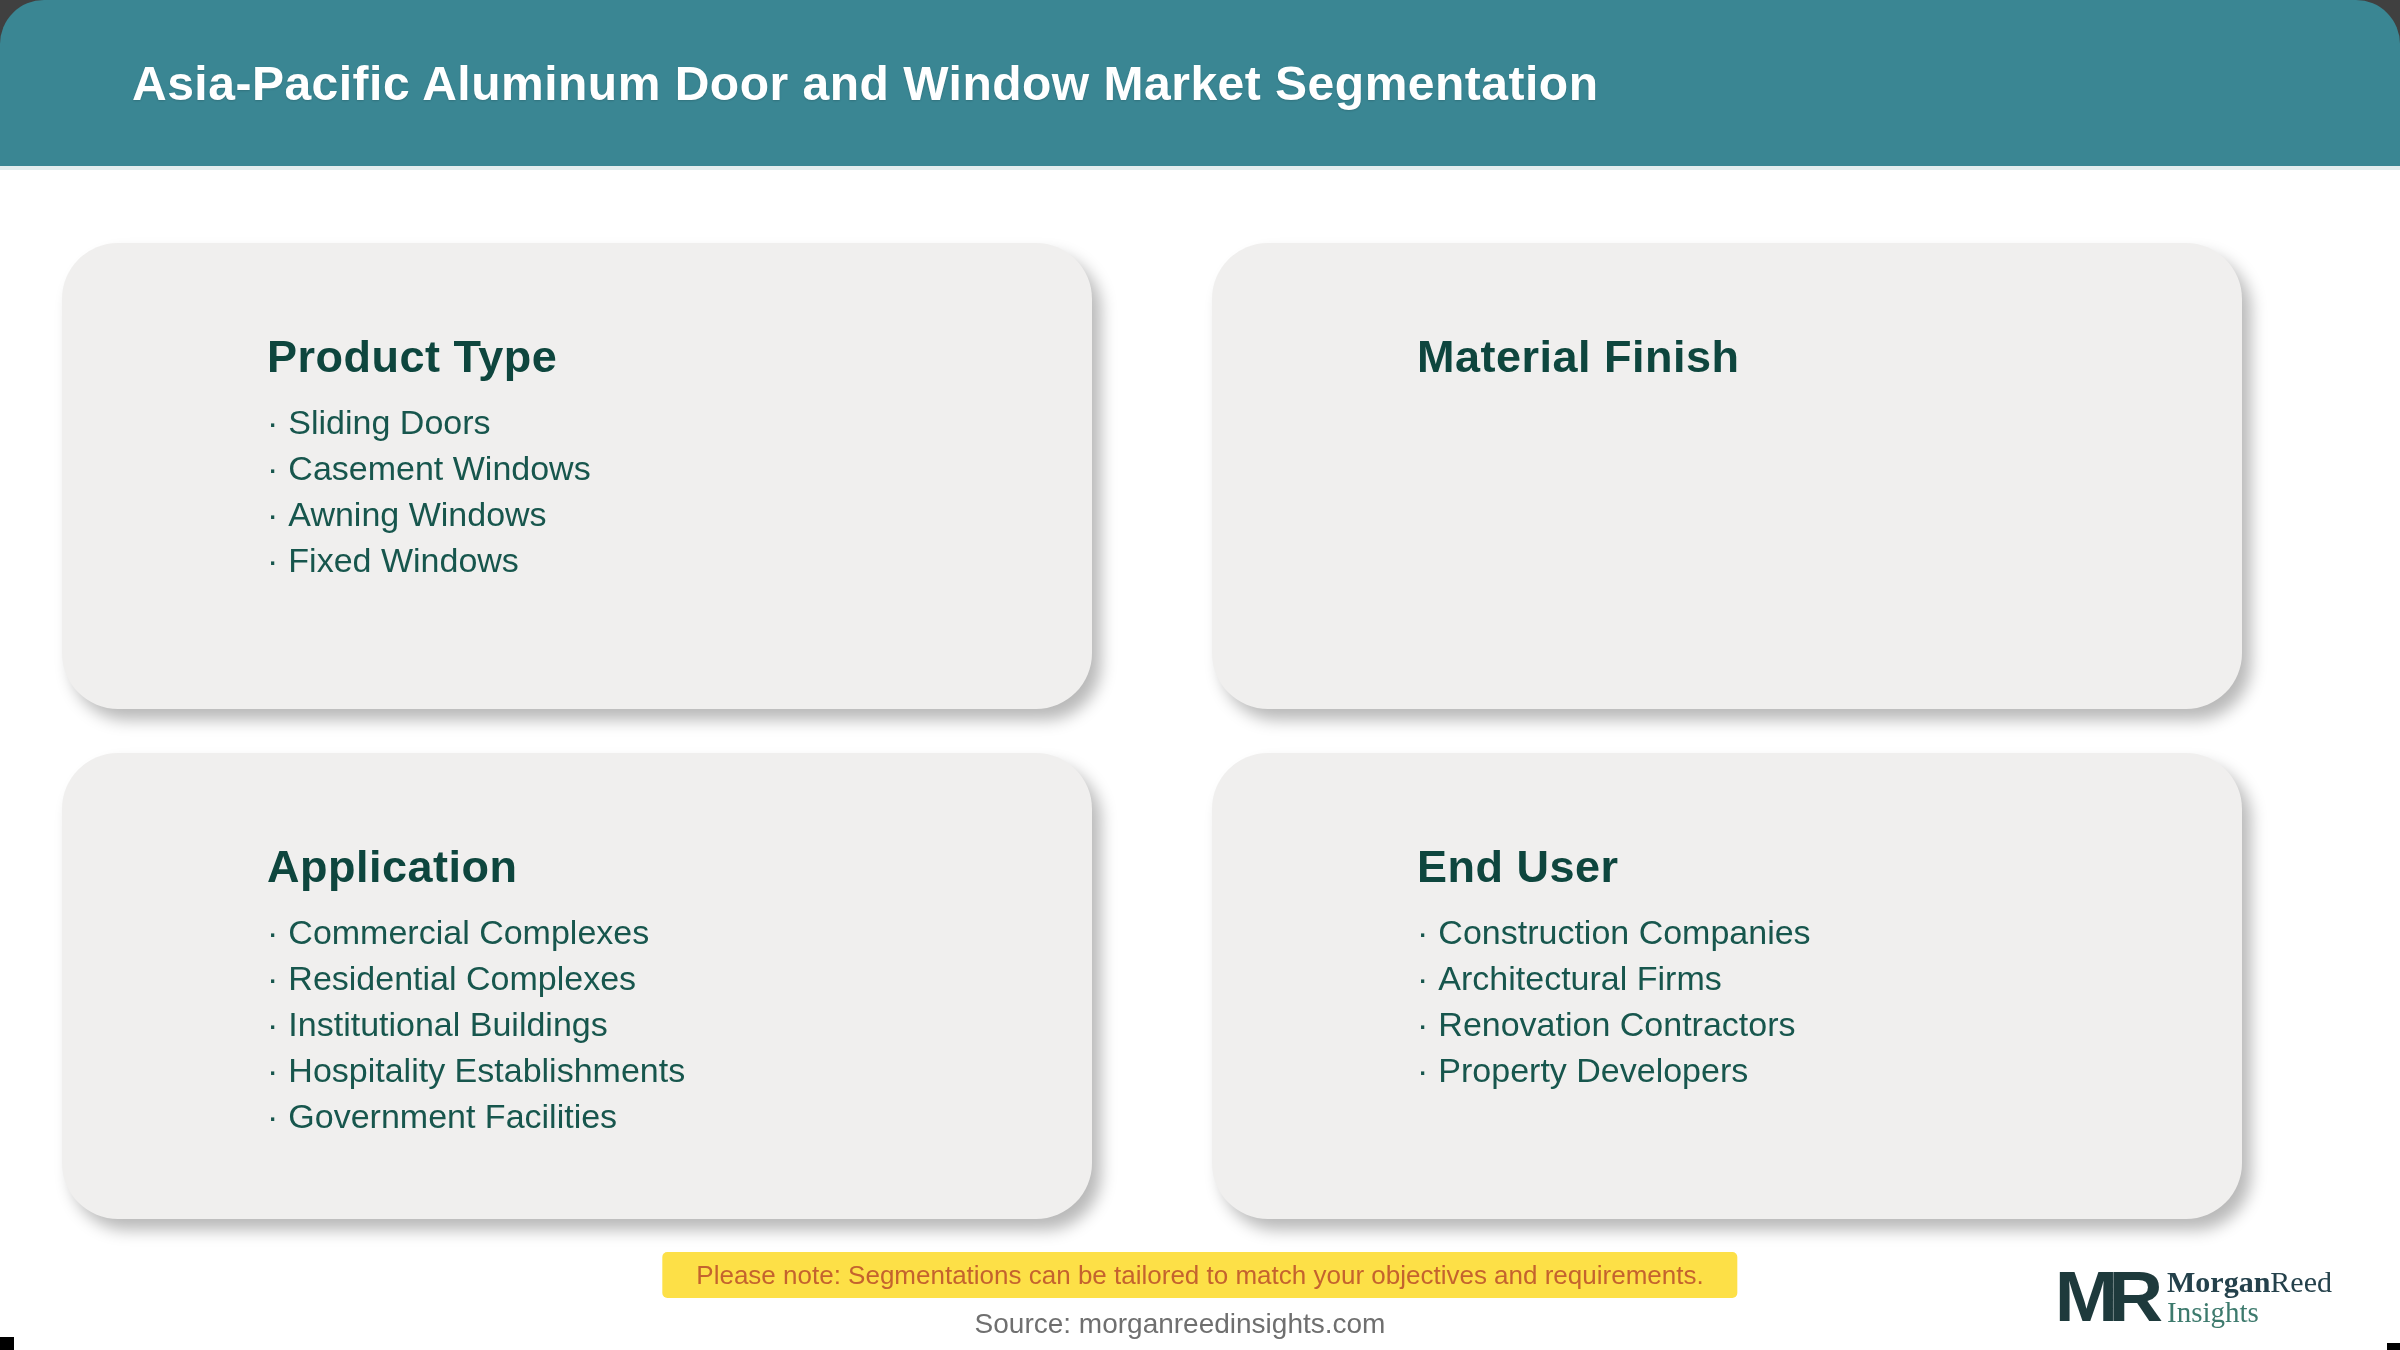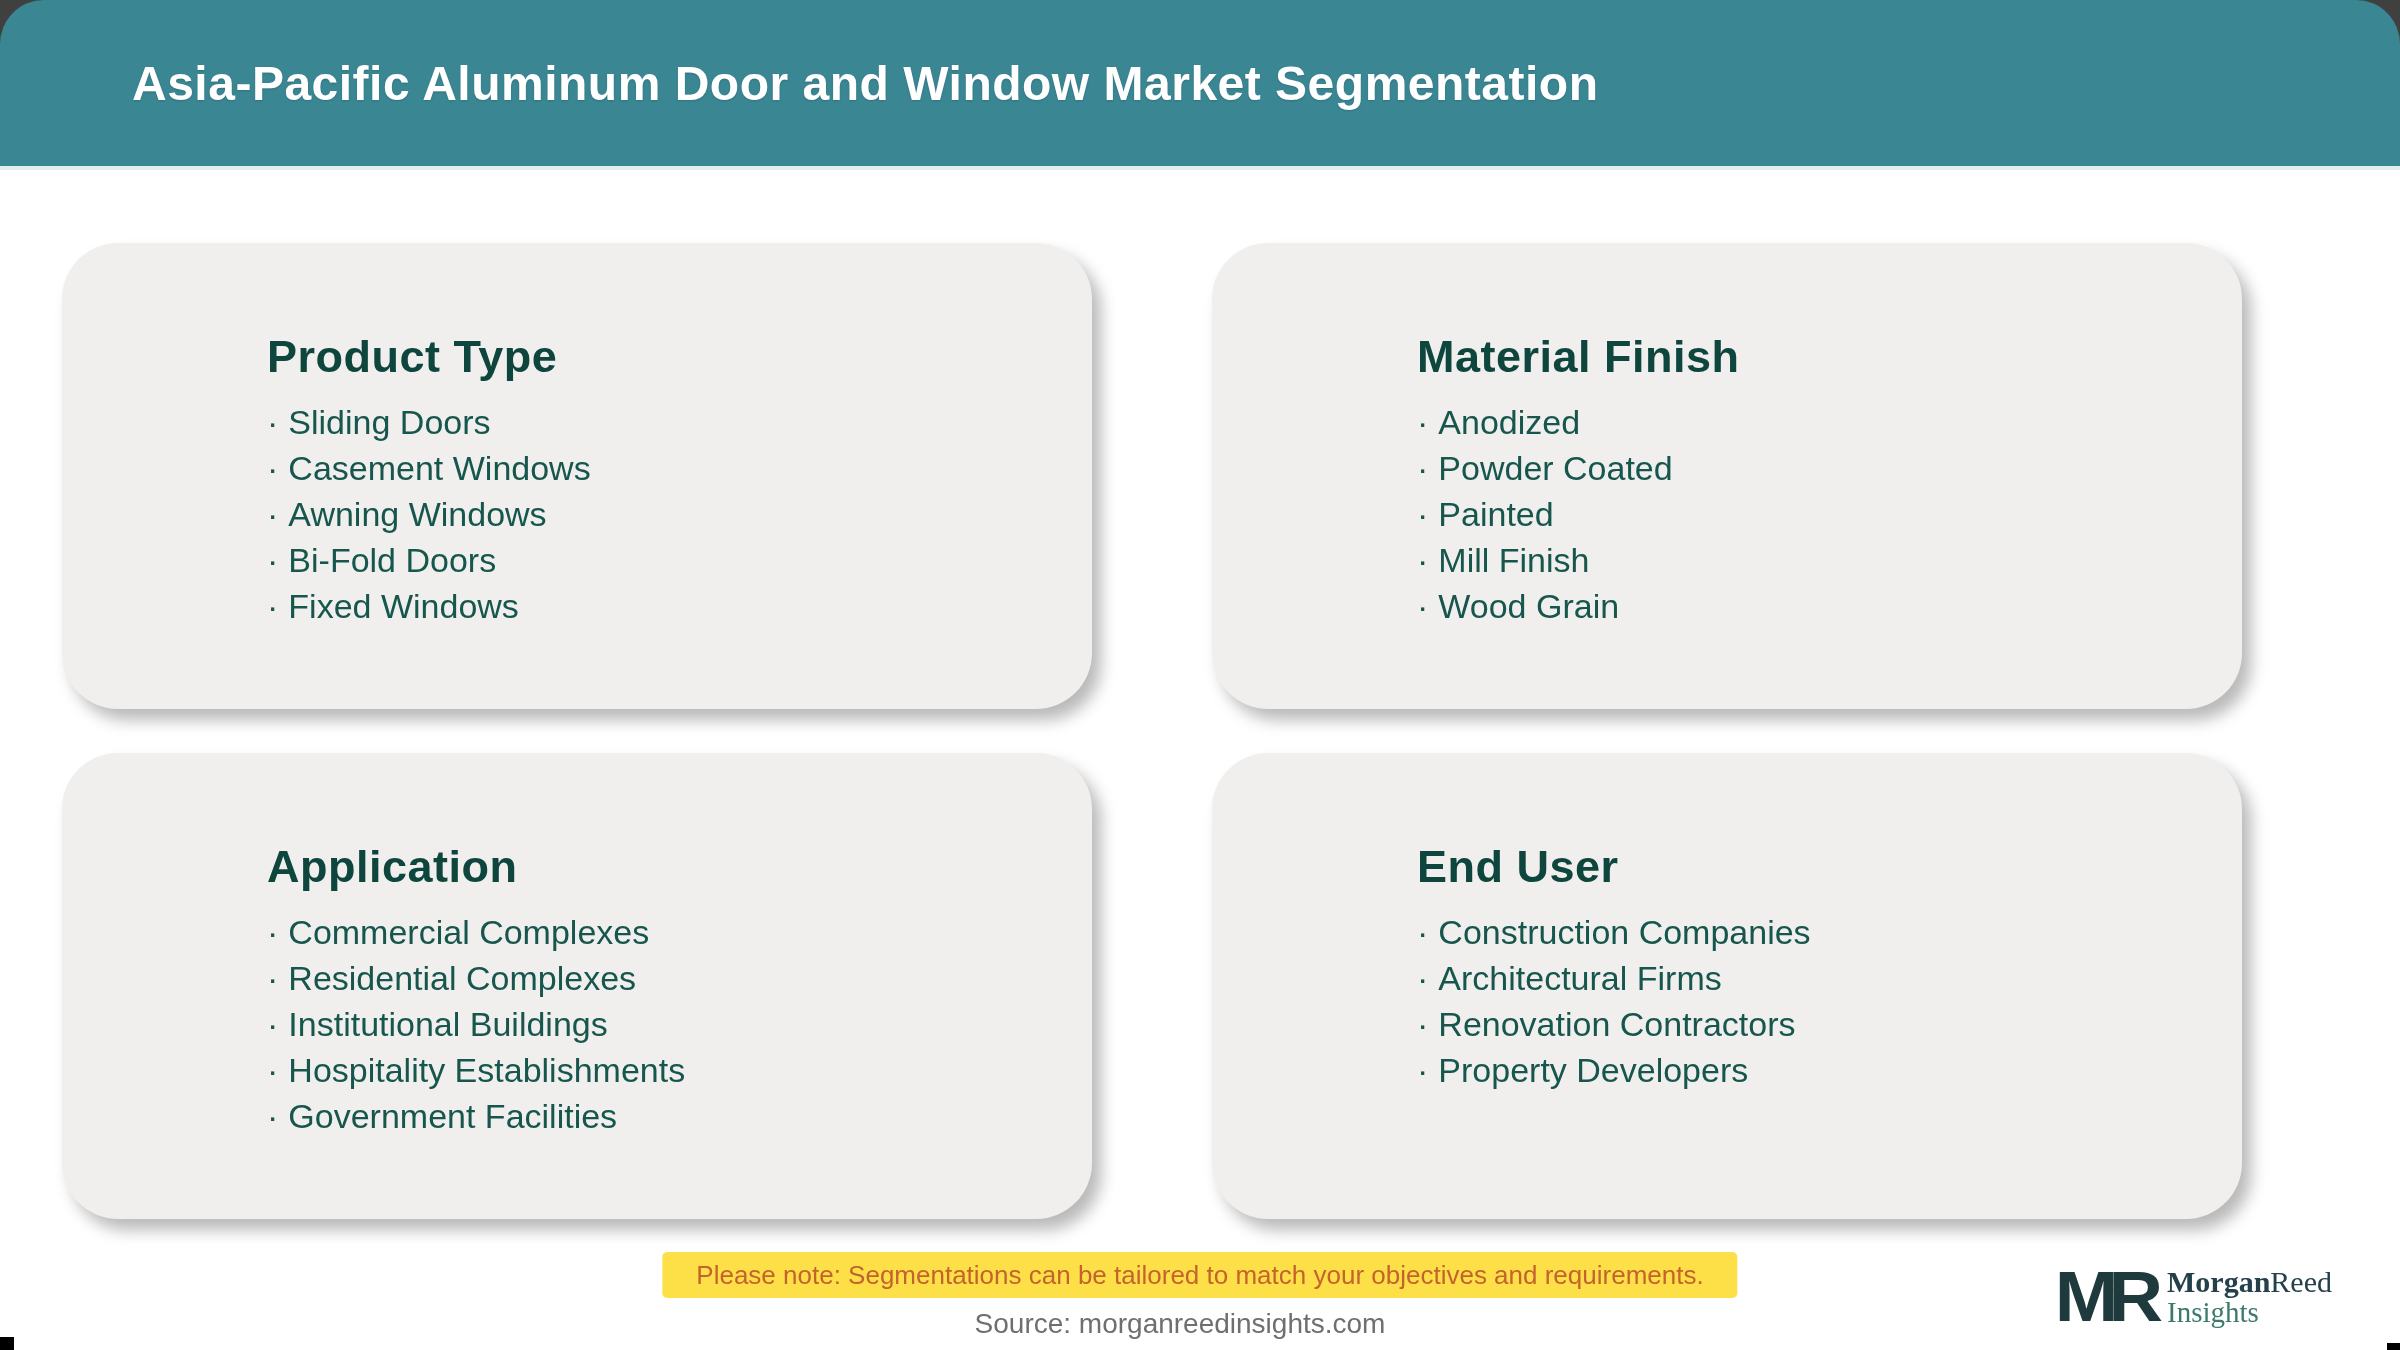--- a/index.html
+++ b/index.html
@@ -106,34 +106,26 @@
     <h1>Asia-Pacific Aluminum Door and Window Market Segmentation</h1>
   </div>
 </div>
 
 <div class="card c1">
   <h2>Product Type</h2>
   <ul>
       <li><span class="bullet">·</span>Sliding Doors</li>
       <li><span class="bullet">·</span>Casement Windows</li>
       <li><span class="bullet">·</span>Awning Windows</li>
-      <li><span class="bullet">·</span>Bi-Fold Doors</li>
       <li><span class="bullet">·</span>Fixed Windows</li>
     </ul>
 </div>
 
 <div class="card c2">
   <h2>Material Finish</h2>
-  <ul>
-      <li><span class="bullet">·</span>Anodized</li>
-      <li><span class="bullet">·</span>Powder Coated</li>
-      <li><span class="bullet">·</span>Painted</li>
-      <li><span class="bullet">·</span>Mill Finish</li>
-      <li><span class="bullet">·</span>Wood Grain</li>
-    </ul>
 </div>
 
 <div class="card c3">
   <h2>Application</h2>
   <ul>
       <li><span class="bullet">·</span>Commercial Complexes</li>
       <li><span class="bullet">·</span>Residential Complexes</li>
       <li><span class="bullet">·</span>Institutional Buildings</li>
       <li><span class="bullet">·</span>Hospitality Establishments</li>
       <li><span class="bullet">·</span>Government Facilities</li>

